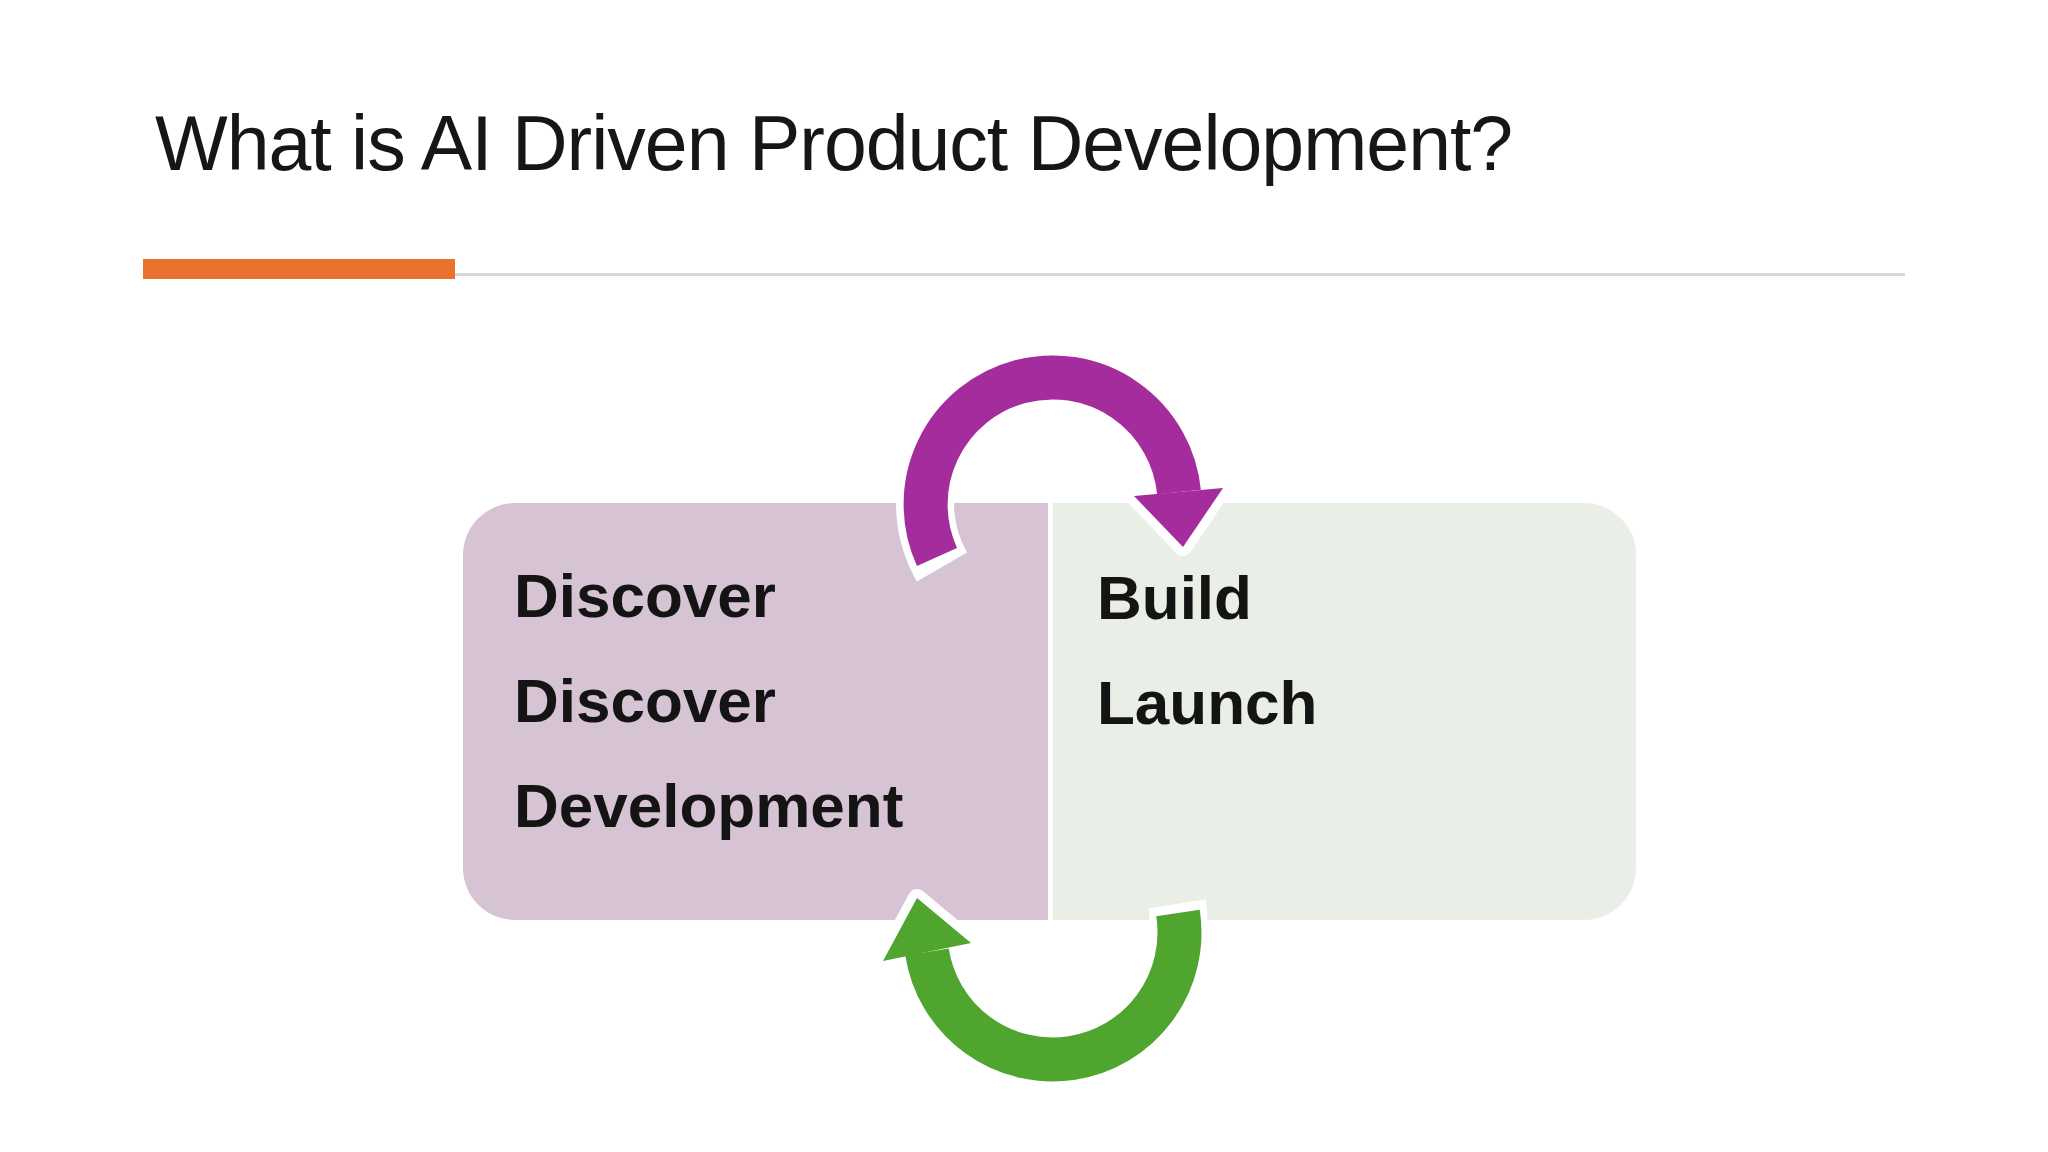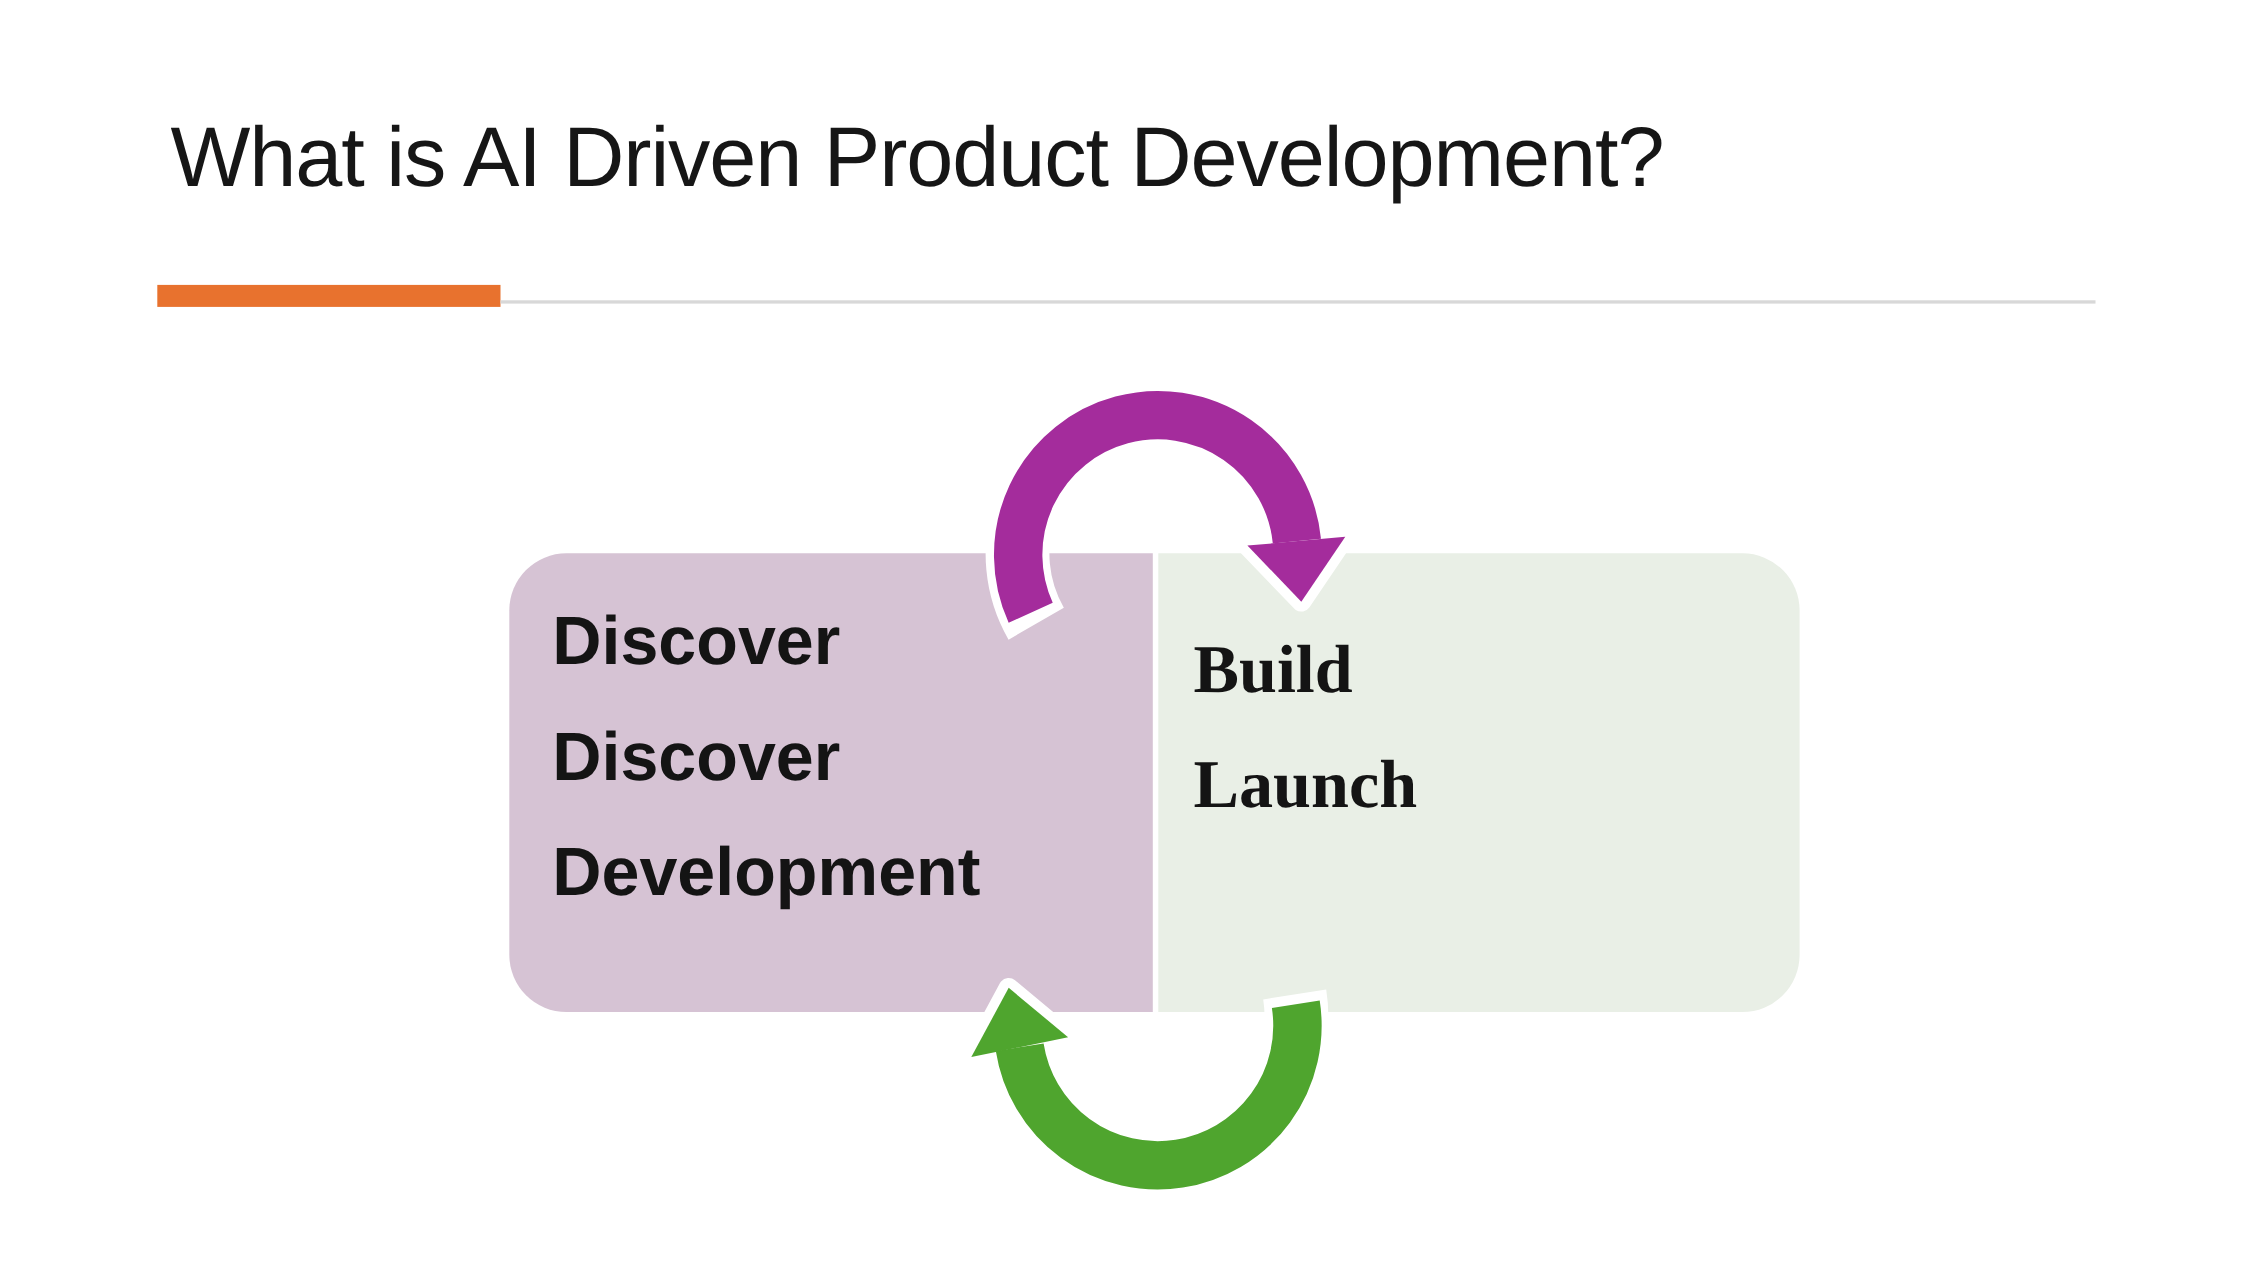--- a/index.html
+++ b/index.html
@@ -49,33 +49,33 @@
     stroke-linecap: butt;
   }
   polygon.casing {
     fill: #ffffff;
     stroke: #ffffff;
     stroke-width: 18px;
     stroke-linejoin: round;
   }
   .labels {
     position: absolute;
-    margin: 0;
+    margin: 12px;
     font-size: 62px;
     font-weight: 700;
     color: #141414;
     line-height: 105px;
   }
   .labels p {
     margin: 0;
     padding: 0;
     white-space: nowrap;
   }
   .labels.left-col  { left: 502px;  top: 531px; }
-  .labels.right-col { left: 1085px; top: 557px; font-family: Liberation Serif, serif; }
+  .labels.right-col { left: 1085px; top: 533px; }
 </style>
 </head>
 <body>
 
 <div class="slide">
 
   <h1 class="title">What is AI Driven Product Development?</h1>
 
   <svg class="diagram" viewBox="0 0 2048 1152">
 

